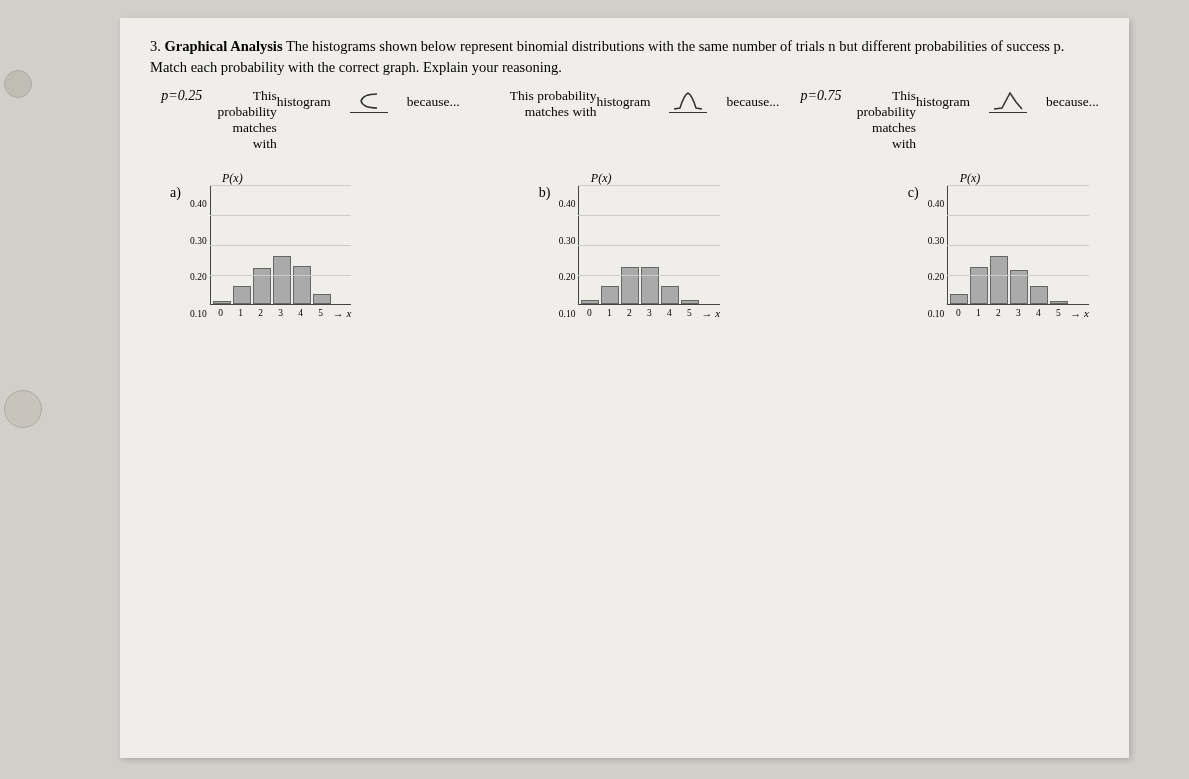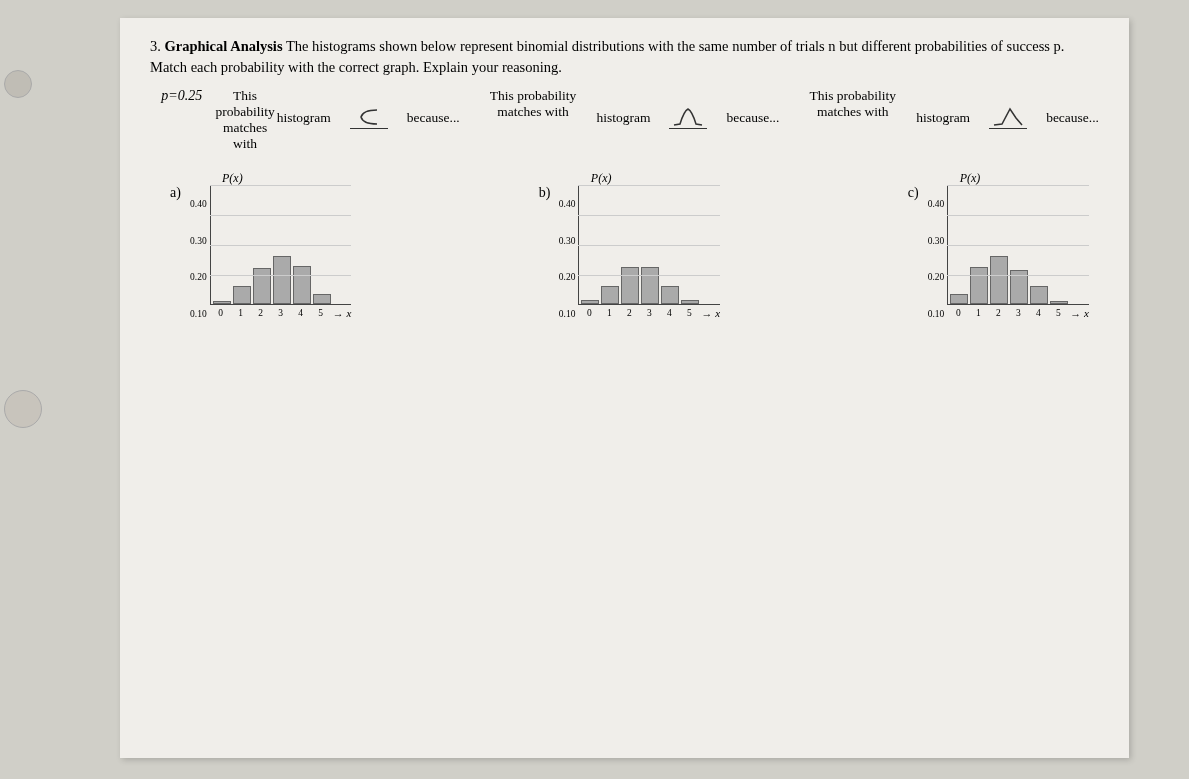--- a/index.html
+++ b/index.html
@@ -45,30 +45,30 @@
     }
     .match-col .prob-label {
       font-size: 14px;
       font-style: italic;
       margin-bottom: 2px;
       text-align: center;
       width: 100%;
     }
     .match-col .matches-text {
       font-size: 13.5px;
-      text-align: center;
+      text-align: right;
       width: 100%;
       margin-bottom: 3px;
     }
     .match-col .histogram-line {
       font-size: 13.5px;
       display: flex;
       align-items: center;
       gap: 19px;
-      margin-top: 18px;
+      margin-top: 2px;
     }
     .answer-blank {
       display: inline-block;
       border-bottom: 1px solid #333;
       min-width: 38px;
       text-align: center;
       font-size: 13.5px;
     }
     .sketch-inline {
       display: inline-block;
@@ -160,20 +160,21 @@
           
           <svg class="sketch-inline" width="32" height="22" viewBox="0 0 32 22">
             <path d="M 2 19 L 8 18 Q 12 5 16 3 Q 20 5 24 18 L 30 19" stroke="#333" stroke-width="1.5" fill="none"></path>
           </svg>
         </span>
         <span>because...</span>
       </div>
     </div>
 
     <div class="match-col">
+      <div class="prob-label">p=0.75</div>
       <div class="matches-text">This probability matches with</div>
       <div class="histogram-line">
         <span>histogram</span>
         <span class="answer-blank">
           
           <svg class="sketch-inline" width="32" height="22" viewBox="0 0 32 22">
             <path d="M 2 19 L 10 18 L 18 3 L 24 12 L 30 19" stroke="#333" stroke-width="1.5" fill="none"></path>
           </svg>
         </span>
         <span>because...</span>

